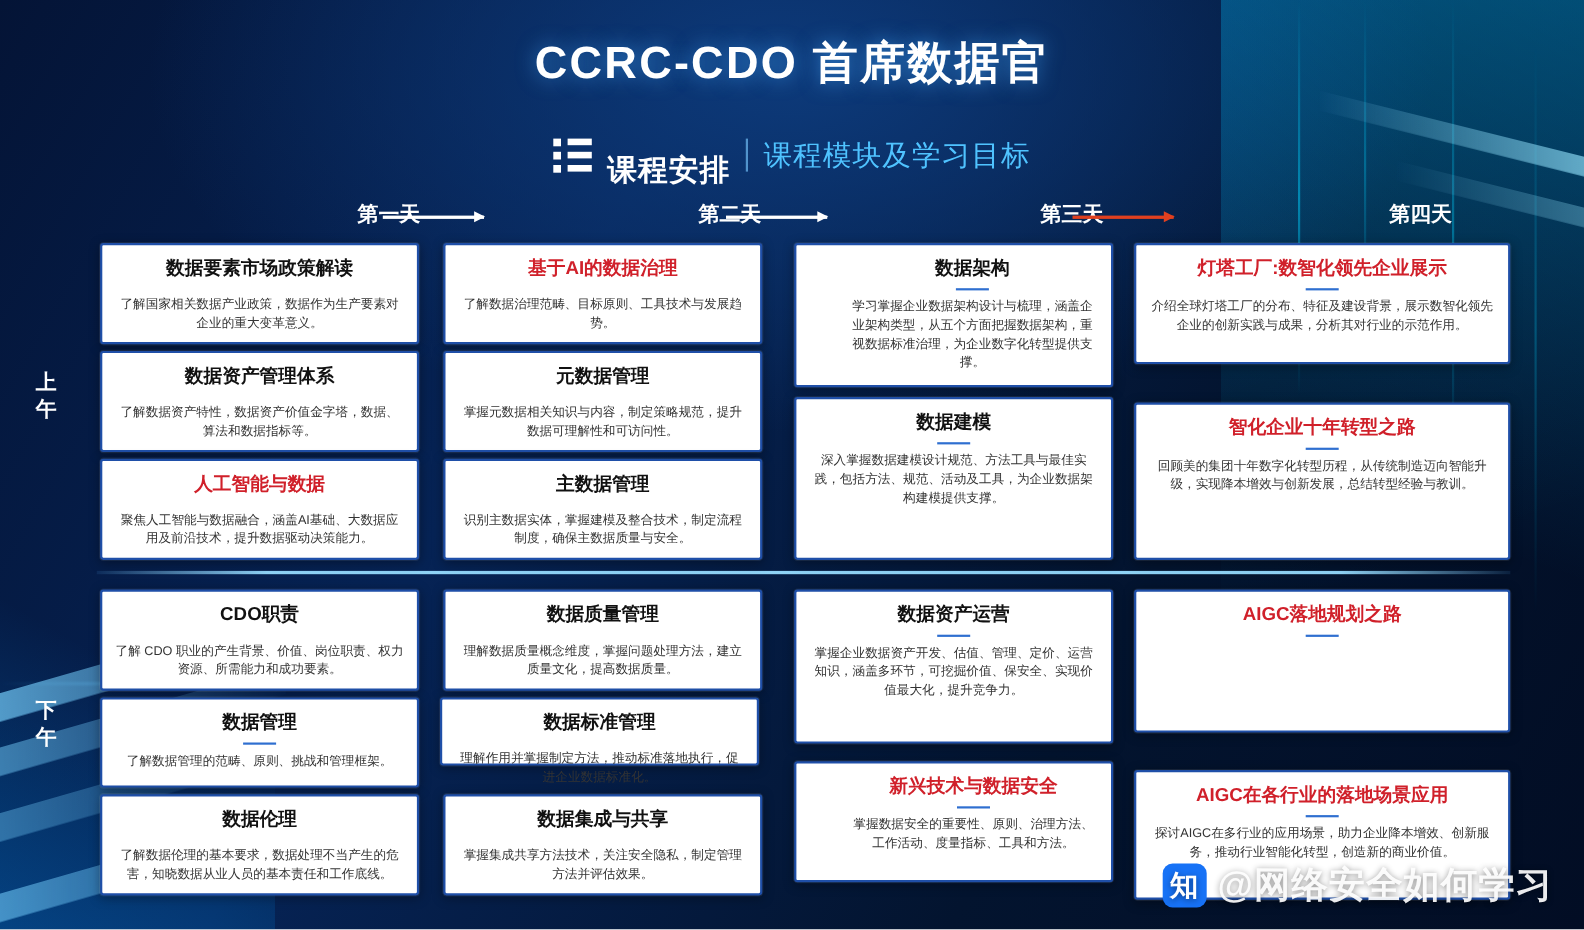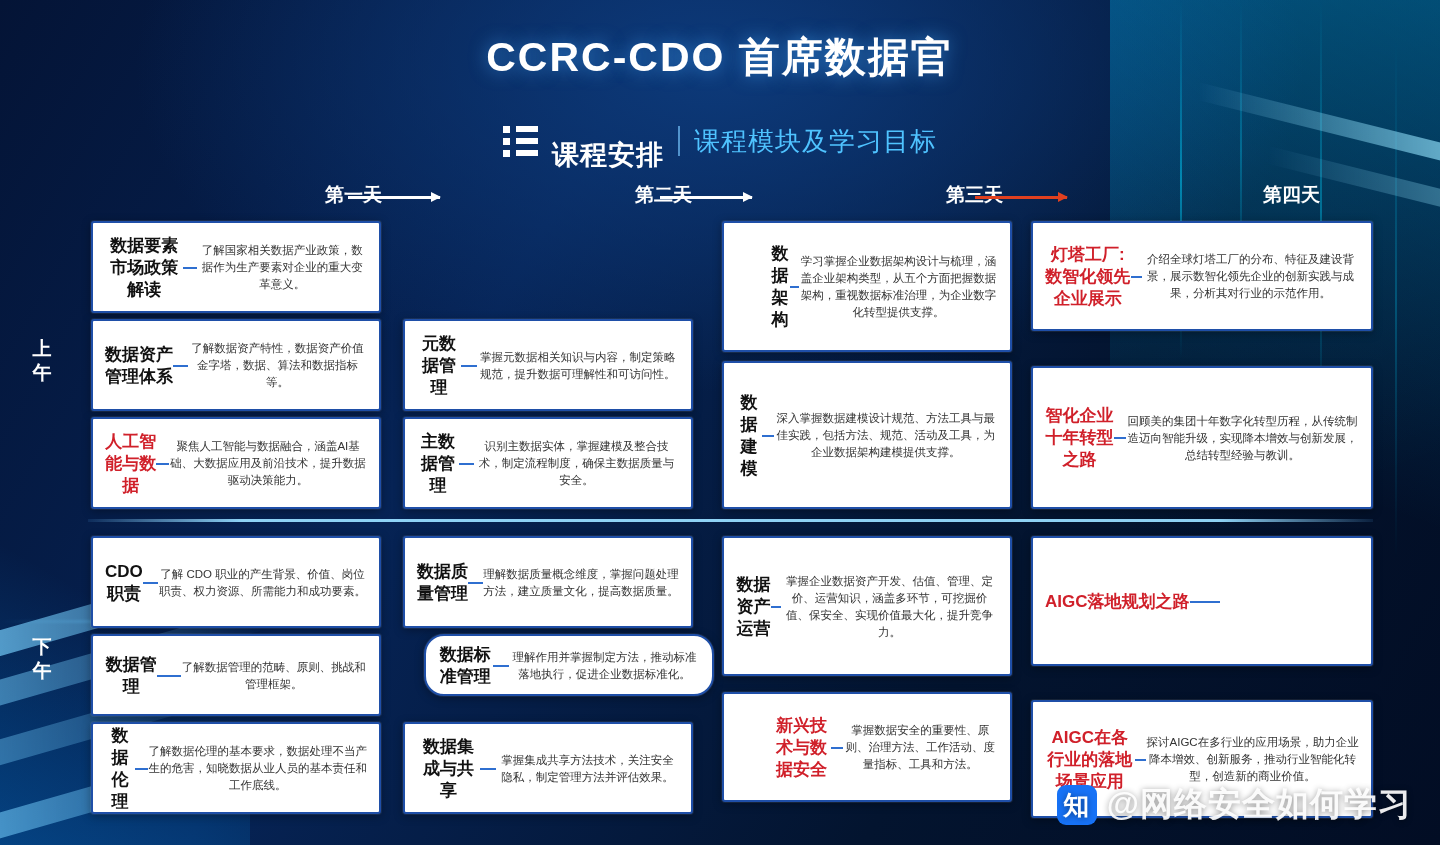--- a/index.html
+++ b/index.html
@@ -105,21 +105,21 @@
 
   
   .grid { position: absolute; inset: 0; }
   .card {
     position: absolute;
     background: #ffffff;
     border: 2px solid #1f4fa8;
     border-radius: 3px;
     padding: 10px 12px 9px;
     box-shadow: 0 0 0 1px rgba(255,255,255,.08), 0 2px 10px rgba(0,0,0,.35);
-    display: flex; flex-direction: row; align-items: center;
+    display: flex; flex-direction: column; align-items: center;
   }
   .card .c-title {
     font-size: 17px; font-weight: bold; color: #111; text-align: center;
     line-height: 22px;
   }
   .card .c-title.red { color: #d0202a; }
   .card .c-rule {
     width: 30px; height: 2px; background: #2f6fd0; margin: 7px 0 7px;
   }
   .card .c-desc {
@@ -244,37 +244,42 @@
       <div class="c-title">数据管理</div>
       <div class="c-rule"></div>
       <div class="c-desc">了解数据管理的范畴、原则、挑战和管理框架。</div>
     </div>
     <div class="card" style="left:91px; top:722px; width:290px; height:92px;">
       <div class="c-title">数据伦理</div>
       <div class="c-rule"></div>
       <div class="c-desc">了解数据伦理的基本要求，数据处理不当产生的危害，知晓数据从业人员的基本责任和工作底线。</div>
     </div>
 
+    <div class="card" style="left:403px; top:221px; width:290px; height:92px;">
+      <div class="c-title red">基于AI的数据治理</div>
+      <div class="c-rule"></div>
+      <div class="c-desc">了解数据治理范畴、目标原则、工具技术与发展趋势。</div>
+    </div>
     <div class="card" style="left:403px; top:319px; width:290px; height:92px;">
       <div class="c-title">元数据管理</div>
       <div class="c-rule"></div>
       <div class="c-desc">掌握元数据相关知识与内容，制定策略规范，提升数据可理解性和可访问性。</div>
     </div>
     <div class="card" style="left:403px; top:417px; width:290px; height:92px;">
       <div class="c-title">主数据管理</div>
       <div class="c-rule"></div>
       <div class="c-desc">识别主数据实体，掌握建模及整合技术，制定流程制度，确保主数据质量与安全。</div>
     </div>
 
     <div class="card" style="left:403px; top:536px; width:290px; height:92px;">
       <div class="c-title">数据质量管理</div>
       <div class="c-rule"></div>
       <div class="c-desc">理解数据质量概念维度，掌握问题处理方法，建立质量文化，提高数据质量。</div>
     </div>
-    <div class="card" style="left:424px; top:634px; width:290px; height:62px;border-radius:20px;">
+    <div class="card" style="left:400px; top:634px; width:290px; height:62px;">
       <div class="c-title">数据标准管理</div>
       <div class="c-rule"></div>
       <div class="c-desc">理解作用并掌握制定方法，推动标准落地执行，促进企业数据标准化。</div>
     </div>
     <div class="card" style="left:403px; top:722px; width:290px; height:92px;">
       <div class="c-title">数据集成与共享</div>
       <div class="c-rule"></div>
       <div class="c-desc">掌握集成共享方法技术，关注安全隐私，制定管理方法并评估效果。</div>
     </div>
 

